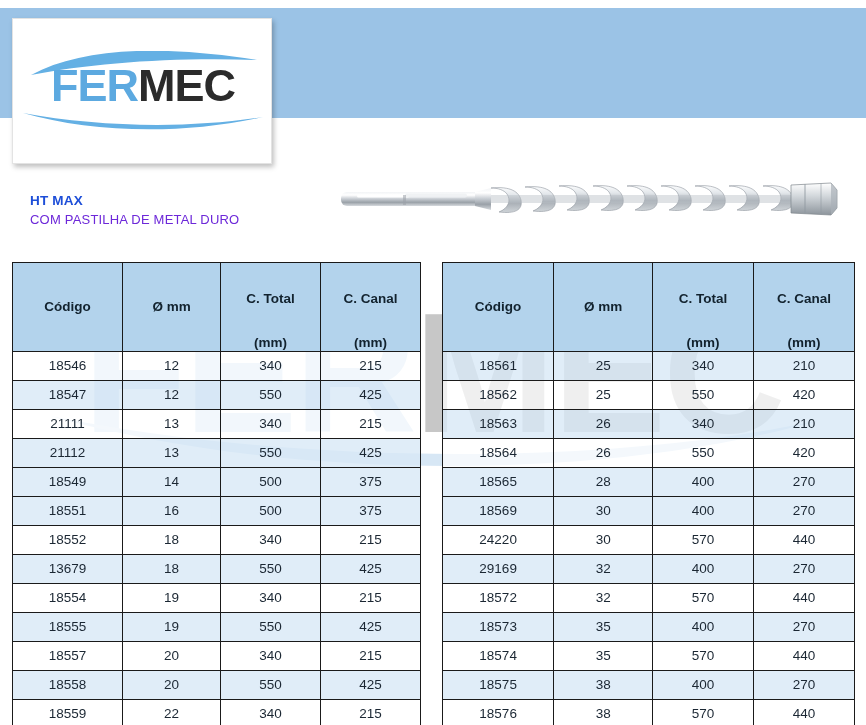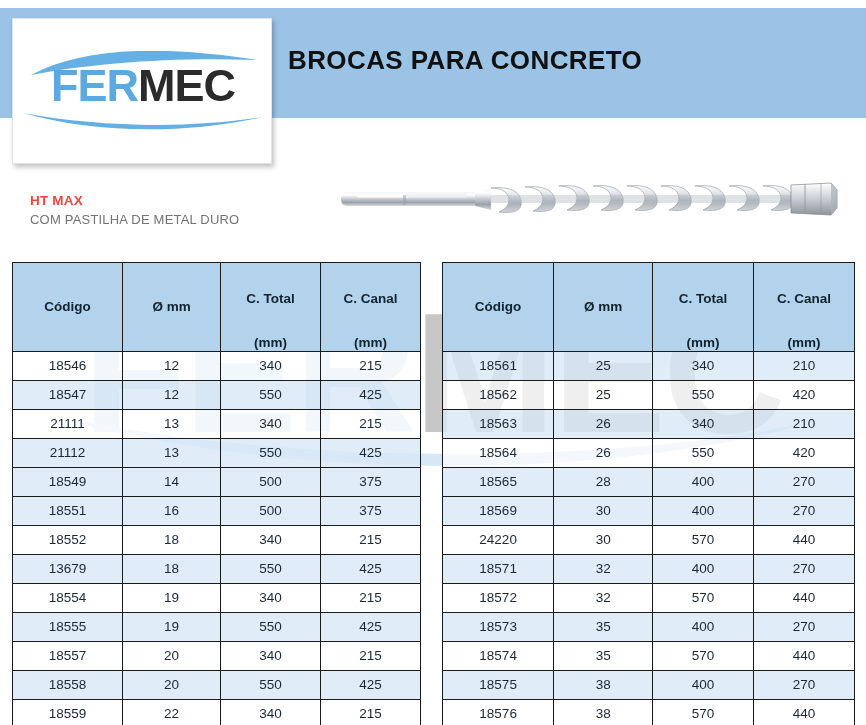--- a/index.html
+++ b/index.html
@@ -47,27 +47,27 @@
   }
   .logo-fer { color:#5ca9e0; }
   .logo-mec { color:#2b2b2b; }
   .swoosh-top, .swoosh-bot { position:absolute; left:0; width:260px; }
   .swoosh-top { top:2px; height:26px; }
   .swoosh-bot { top:58px; height:26px; }
 
   
   .product-name {
     position:absolute; left:30px; top:193px;
-    font-size:13.5px; font-weight:bold; color:#ef4444;
+    font-size:13.5px; font-weight:bold; color:#1d4ed8;
     letter-spacing:0.2px;
     text-align:right;
   }
   .product-sub {
     position:absolute; left:30px; top:212px;
-    font-size:13px; color:#737373; letter-spacing:0.2px;
+    font-size:13px; color:#6d28d9; letter-spacing:0.2px;
   }
   .drill-img {
     position:absolute; left:335px; top:168px;
     width:520px; height:62px;
   }
 
   
   .watermark {
     position:absolute; left:0; top:288px;
     width:866px; height:200px;
@@ -122,21 +122,20 @@
   .col-can { width:24.5%; }
   .th-sub { display:block; font-weight:bold;margin-top:28px; }
 </style>
 </head>
 <body>
 
 <div id="page">
 
   <div class="header-band"></div>
 
-  <div class="header-title">BROCAS PARA CONCRETO</div>
 
   <div class="logo-box">
     <div class="logo-inner">
       <svg class="swoosh-top" viewBox="0 0 260 26" preserveAspectRatio="none">
         <path d="M18,24 C70,-4 150,-6 244,9 C160,6 80,12 18,24 Z" fill="#64b0e4"></path>
       </svg>
       <div class="logo-wordmark">
         <span class="logo-fer">FER</span><span class="logo-mec">MEC</span>
       </div>
       <svg class="swoosh-bot" viewBox="0 0 260 26" preserveAspectRatio="none">
@@ -370,21 +369,21 @@
             <td>400</td>
             <td>270</td>
           </tr>
           <tr class="odd">
             <td>24220</td>
             <td>30</td>
             <td>570</td>
             <td>440</td>
           </tr>
           <tr class="even">
-            <td>18571</td>
+            <td>29169</td>
             <td>32</td>
             <td>400</td>
             <td>270</td>
           </tr>
           <tr class="odd">
             <td>18572</td>
             <td>32</td>
             <td>570</td>
             <td>440</td>
           </tr>

